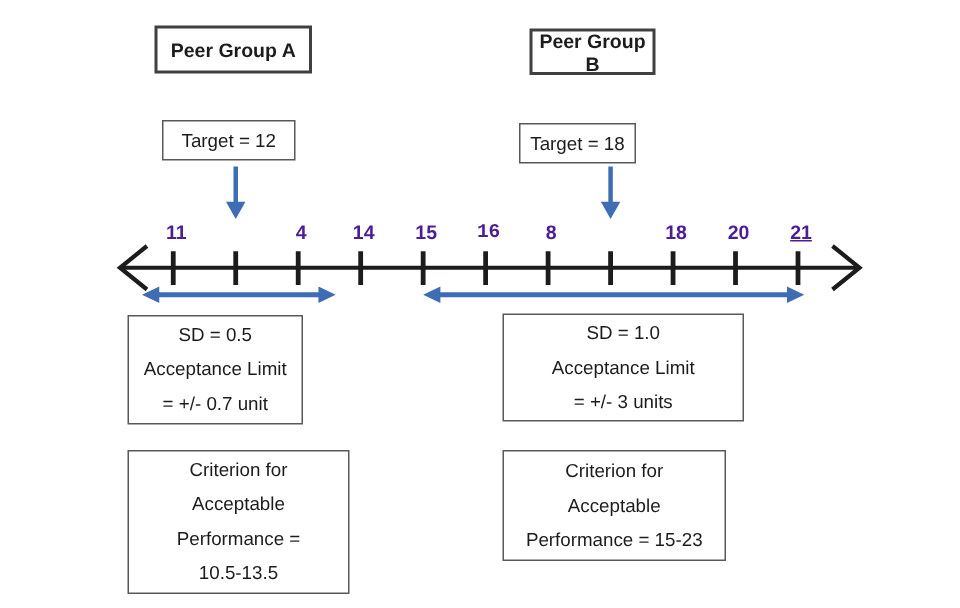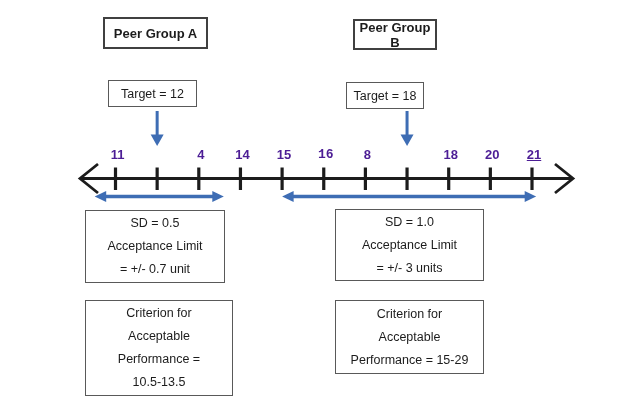--- a/index.html
+++ b/index.html
@@ -108,38 +108,38 @@
   </div>
 
   <div class="box target-box" style="left:108px; top:80px; width:89px; height:27px;">
     <span>Target = 12</span>
   </div>
 
   <div class="box target-box" style="left:346px; top:82px; width:78px; height:27px;">
     <span>Target = 18</span>
   </div>
 
-  <div class="box text-box" style="left:85px; top:210px; width:140px; height:73px;">
+  <div class="box text-box" style="left:85px; top:210px; width:117px; height:73px;">
     <div class="ln">SD = 0.5</div>
     <div class="ln">Acceptance Limit</div>
     <div class="ln">= +/- 0.7 unit</div>
   </div>
 
-  <div class="box text-box" style="left:335px; top:209px; width:149px; height:72px;">
+  <div class="box text-box" style="left:335px; top:209px; width:161px; height:72px;">
     <div class="ln">SD = 1.0</div>
     <div class="ln">Acceptance Limit</div>
     <div class="ln">= +/- 3 units</div>
   </div>
 
   <div class="box text-box" style="left:85px; top:300px; width:148px; height:96px;">
     <div class="ln">Criterion for</div>
     <div class="ln">Acceptable</div>
     <div class="ln">Performance =</div>
     <div class="ln">10.5-13.5</div>
   </div>
 
   <div class="box text-box" style="left:335px; top:300px; width:149px; height:74px;">
     <div class="ln">Criterion for</div>
     <div class="ln">Acceptable</div>
-    <div class="ln">Performance = 15-29</div>
+    <div class="ln">Performance = 15-23</div>
   </div>
 
 </div>
 
 </body></html>

